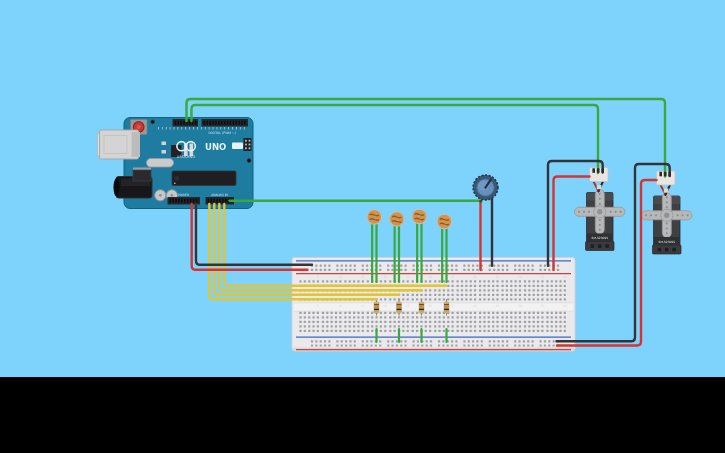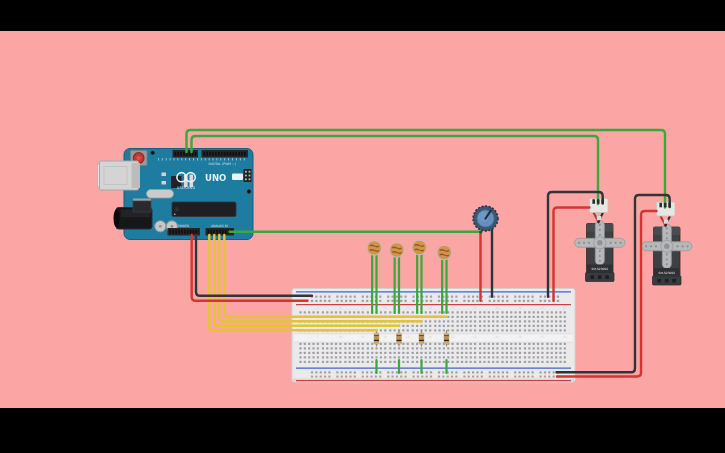--- a/index.html
+++ b/index.html
@@ -1,16 +1,16 @@
 <!DOCTYPE html>
 <html><head>
 <meta charset="utf-8">
 <style>
   html,body{margin:0;padding:0;background:#000;}
-  .stage{position:relative;width:725px;height:377px;background:#fca5a5;overflow:hidden;font-family:"DejaVu Sans",sans-serif;margin-top:31px;}
+  .stage{position:relative;width:725px;height:377px;background:#7dd3fc;overflow:hidden;font-family:"DejaVu Sans",sans-serif;}
   svg{display:block;}
   text{font-family:"DejaVu Sans",sans-serif;}
 </style>
 </head>
 <body>
 
 <div class="stage">
 <svg width="725" height="453" viewBox="0 0 725 453" xmlns="http://www.w3.org/2000/svg">
 
   <g>

